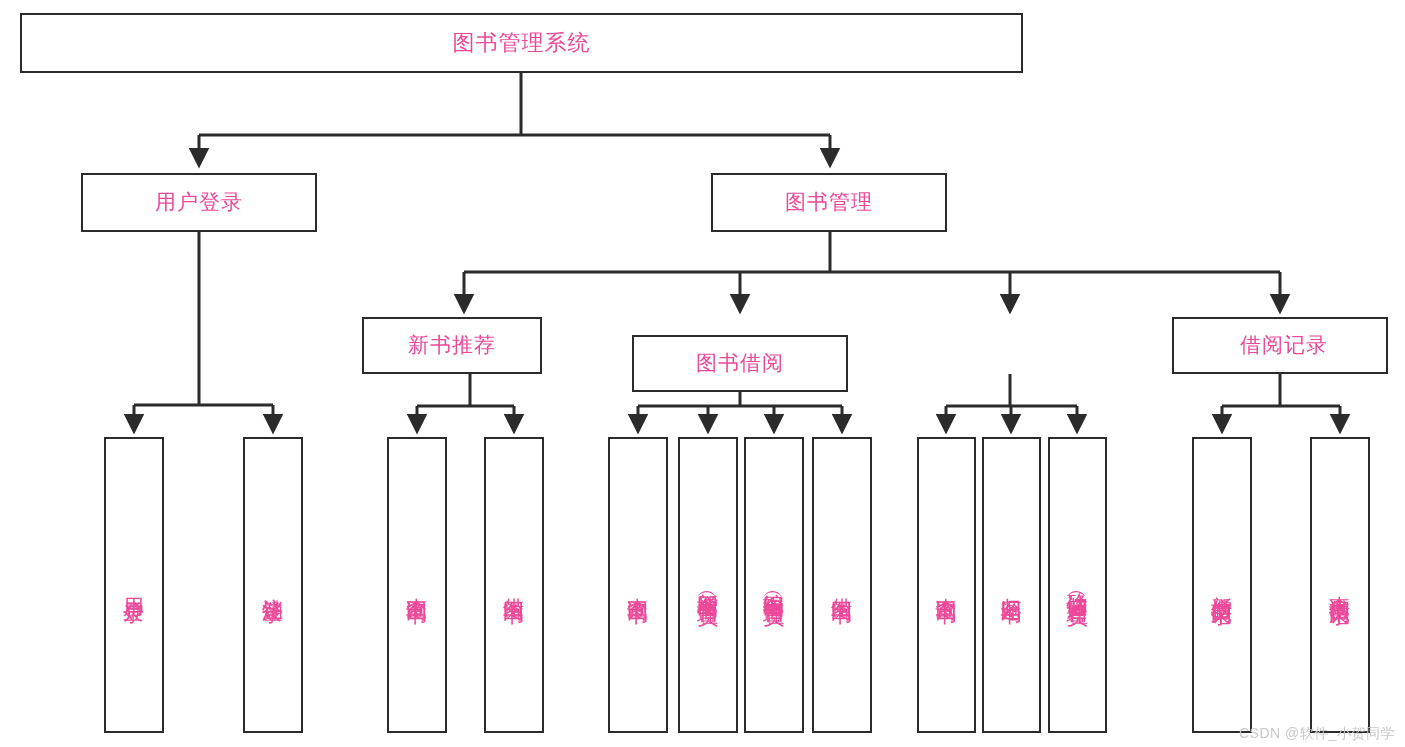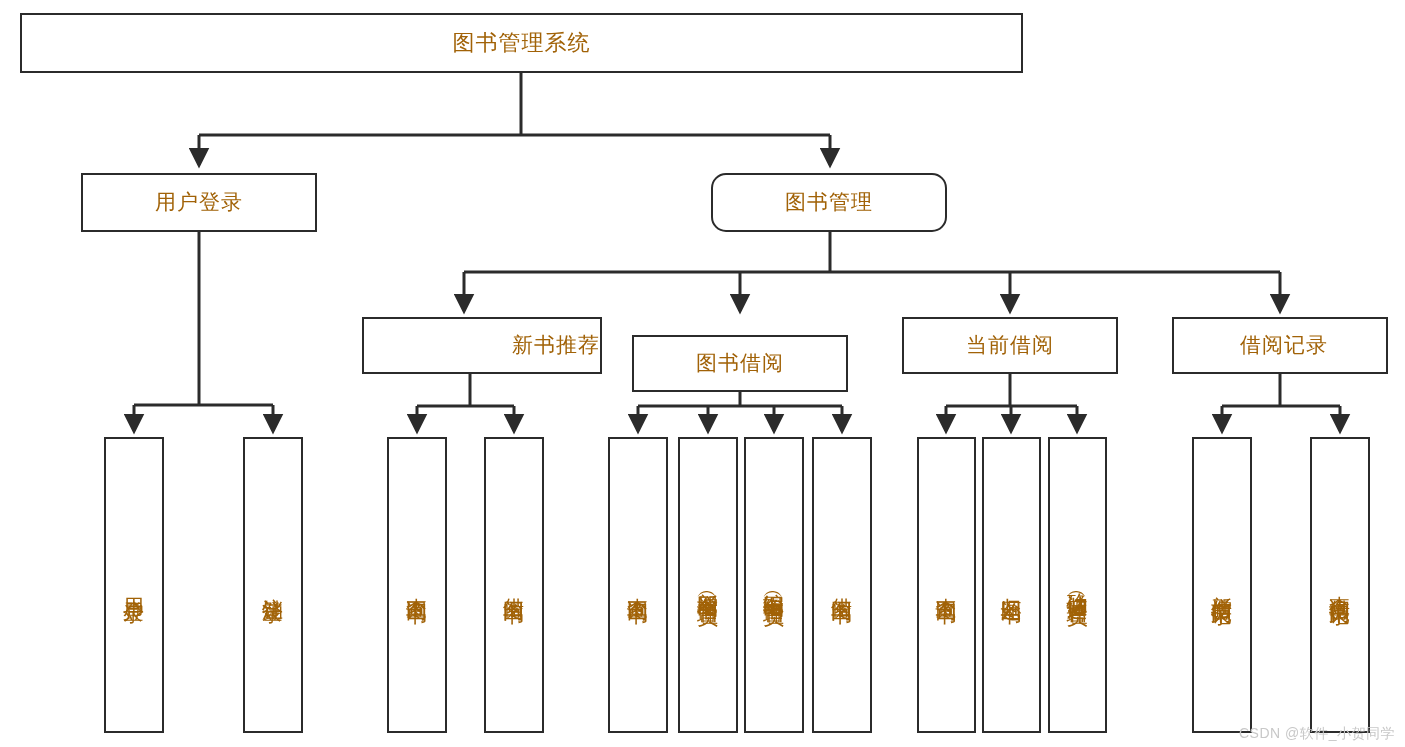--- a/index.html
+++ b/index.html
@@ -29,21 +29,21 @@
     position: absolute;
     box-sizing: border-box;
     background: #ffffff;
     border: 2px solid #2b2b2b;
     display: flex;
     align-items: center;
     justify-content: center;
     z-index: 2;
   }
   .node-label {
-    color: #a16207;
+    color: #ec4899;
     font-size: 21px;
     line-height: 1.25;
     letter-spacing: 1px;
     white-space: nowrap;
     text-align: center;
   }
   .node.leaf .node-label {
     writing-mode: vertical-rl;
     text-orientation: upright;
     font-size: 21px;
@@ -121,35 +121,32 @@
   </svg>
 
   <div class="node root" style="left:20px; top:13px; width:1003px; height:60px;">
     <span class="node-label">图书管理系统</span>
   </div>
 
   <div class="node" style="left:81px; top:173px; width:236px; height:59px;">
     <span class="node-label">用户登录</span>
   </div>
 
-  <div class="node" style="left:711px; top:173px; width:236px; height:59px;border-radius:15px;">
+  <div class="node" style="left:711px; top:173px; width:236px; height:59px;">
     <span class="node-label">图书管理</span>
   </div>
 
-  <div class="node" style="left:362px; top:317px; width:240px; height:57px;justify-content:flex-end;">
+  <div class="node" style="left:362px; top:317px; width:180px; height:57px;">
     <span class="node-label">新书推荐</span>
   </div>
 
   <div class="node" style="left:632px; top:335px; width:216px; height:57px;">
     <span class="node-label">图书借阅</span>
   </div>
 
-  <div class="node" style="left:902px; top:317px; width:216px; height:57px;">
-    <span class="node-label">当前借阅</span>
-  </div>
 
   <div class="node" style="left:1172px; top:317px; width:216px; height:57px;padding-left:8px;">
     <span class="node-label">借阅记录</span>
   </div>
 
   <div class="node leaf" style="left:104px; top:437px; width:60px; height:296px;">
     <span class="node-label">用户登录</span>
   </div>
 
   <div class="node leaf" style="left:243px; top:437px; width:60px; height:296px;">

